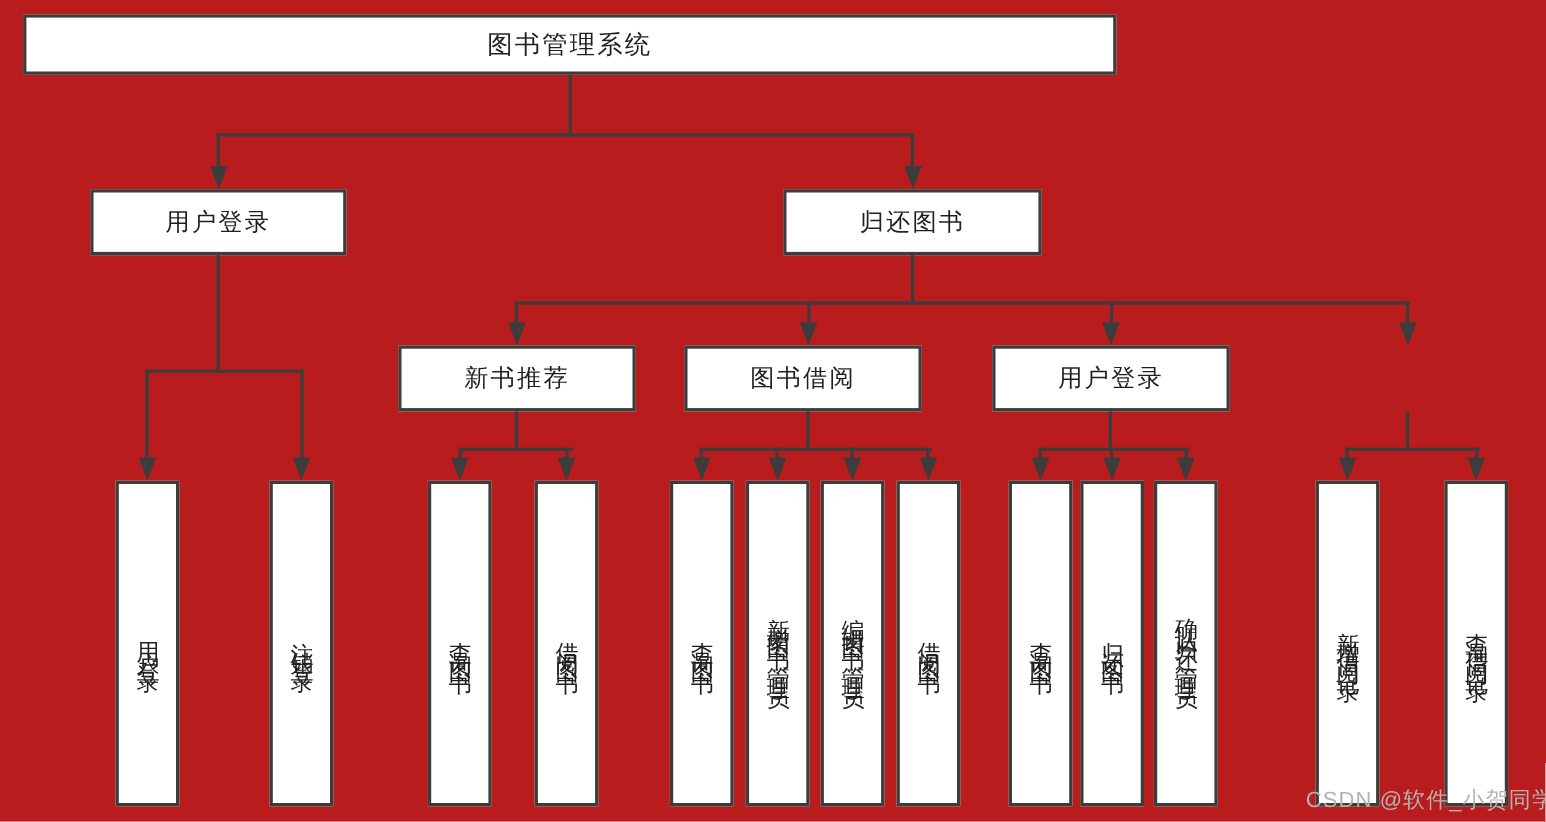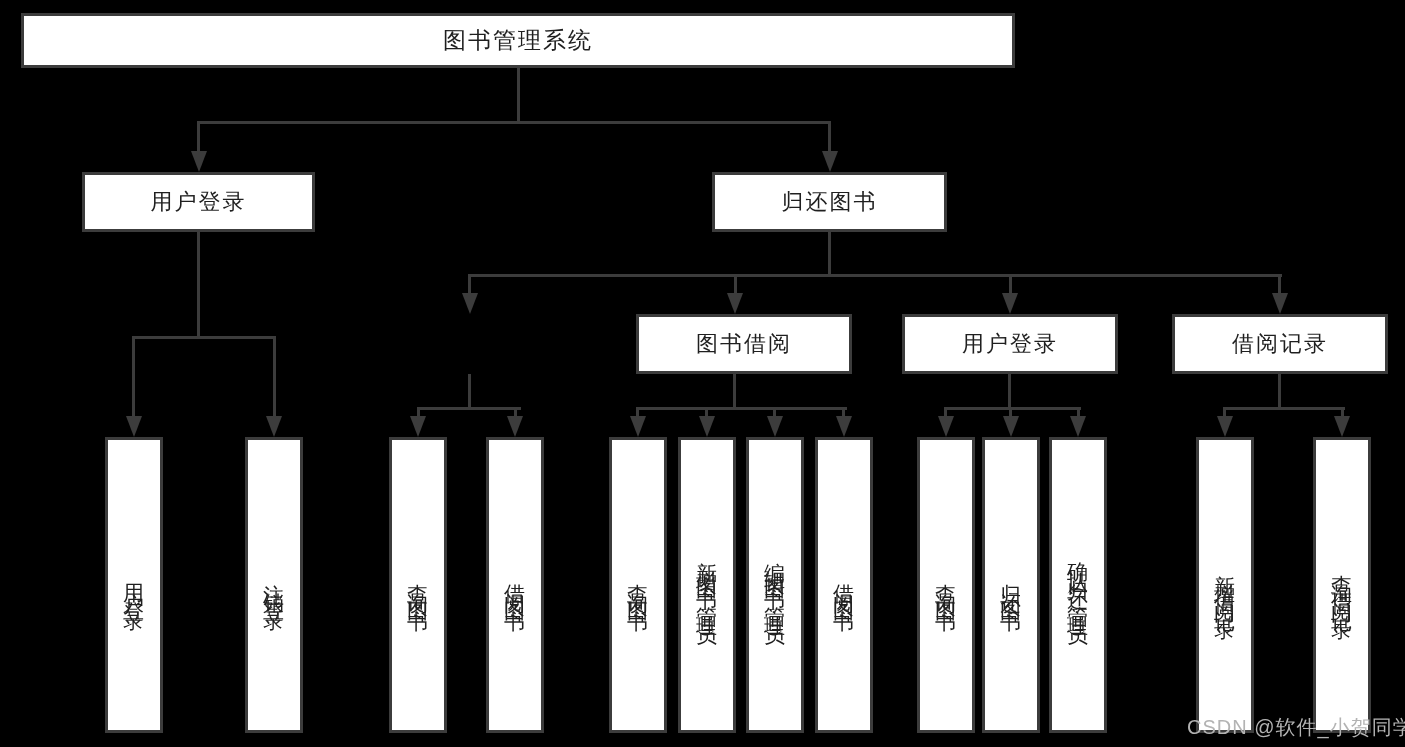--- a/index.html
+++ b/index.html
@@ -5,21 +5,21 @@
   html, body {
     margin: 0;
     padding: 0;
     background: #ffffff;
     font-family: "Liberation Sans", "DejaVu Sans", sans-serif;
   }
   #stage {
     position: relative;
     width: 1405px;
     height: 747px;
-    background: #000000;
+    background: #b91c1c;
     overflow: hidden;
   }
   .box {
     position: absolute;
     box-sizing: border-box;
     border: 3px solid #3c3c3c;
     background: #ffffff;
     display: flex;
     align-items: center;
     justify-content: center;
@@ -95,28 +95,28 @@
   <div class="lh" style="left:468px;top:274px;width:814px"></div>
   <div class="lv" style="left:468px;top:274px;height:21px"></div>
   <div class="arrow" style="left:462px;top:293px"></div>
   <div class="lv" style="left:734px;top:274px;height:21px"></div>
   <div class="arrow" style="left:727px;top:293px"></div>
   <div class="lv" style="left:1009px;top:274px;height:21px"></div>
   <div class="arrow" style="left:1002px;top:293px"></div>
   <div class="lv" style="left:1278px;top:274px;height:21px"></div>
   <div class="arrow" style="left:1272px;top:293px"></div>
 
-  <div class="box" style="left:636px;top:314px;width:216px;height:60px">
+  <div class="box" style="left:362px;top:314px;width:216px;height:60px">
+    <span class="hlabel">新书推荐</span>
+  </div>
+  <div class="box" style="left:622px;top:314px;width:216px;height:60px">
     <span class="hlabel">图书借阅</span>
   </div>
   <div class="box" style="left:902px;top:314px;width:216px;height:60px">
     <span class="hlabel">用户登录</span>
-  </div>
-  <div class="box" style="left:1172px;top:314px;width:216px;height:60px">
-    <span class="hlabel">借阅记录</span>
   </div>
 
   <div class="lv" style="left:468px;top:374px;height:36px"></div>
   <div class="lh" style="left:417px;top:407px;width:104px"></div>
   <div class="lv" style="left:417px;top:407px;height:11px"></div>
   <div class="arrow" style="left:410px;top:416px"></div>
   <div class="lv" style="left:514px;top:407px;height:11px"></div>
   <div class="arrow" style="left:507px;top:416px"></div>
 
   <div class="lv" style="left:733px;top:374px;height:36px"></div>

